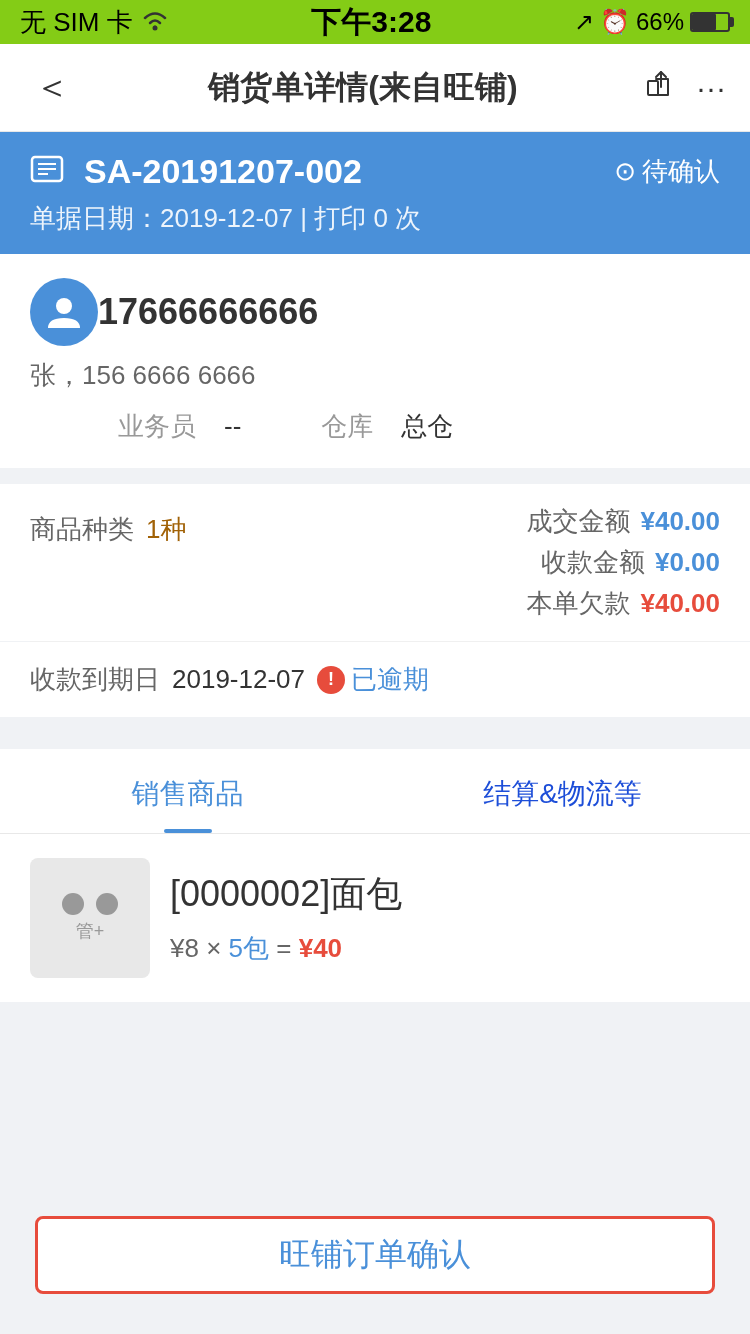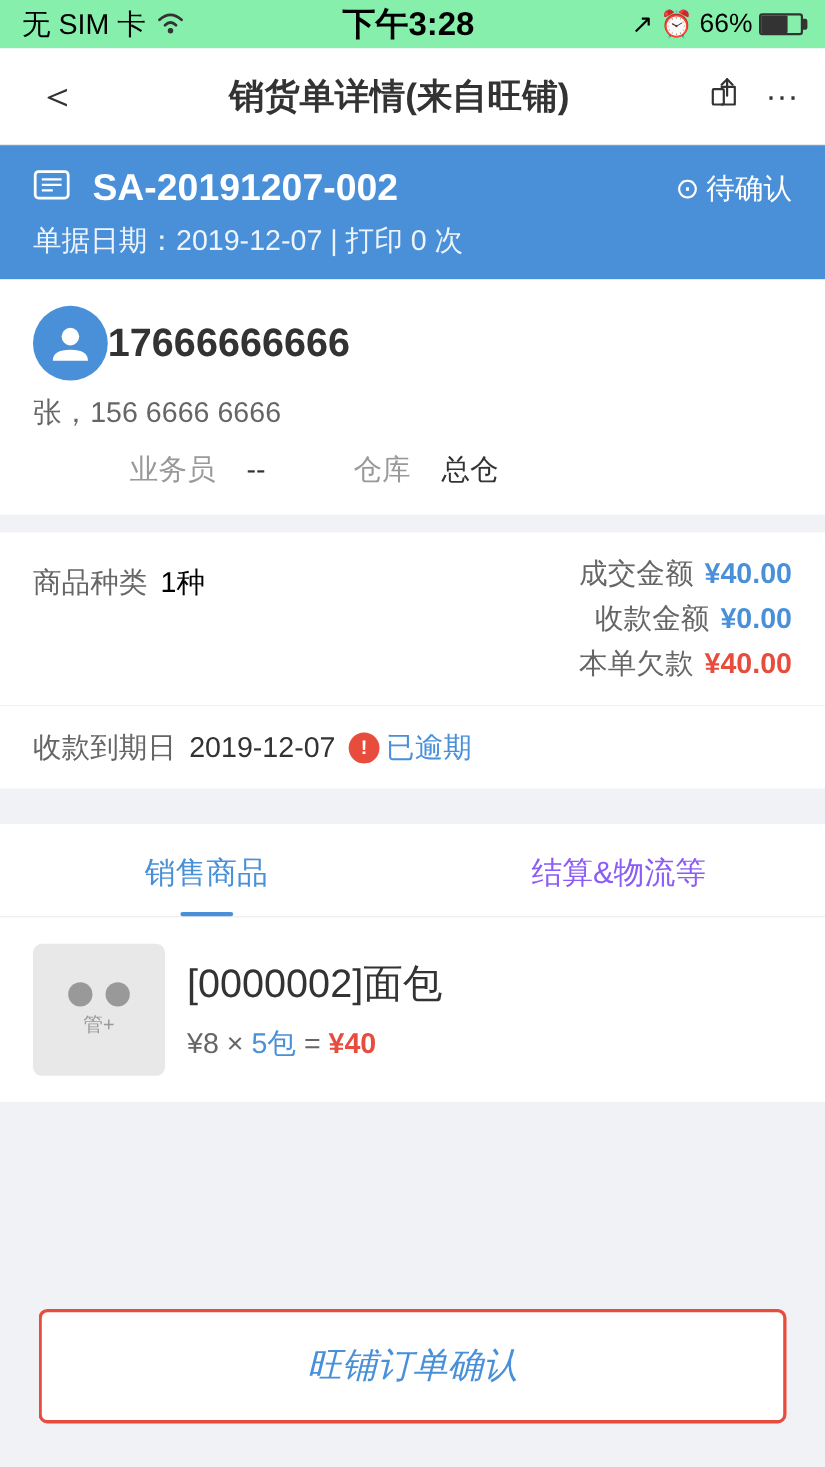--- a/index.html
+++ b/index.html
@@ -9,21 +9,21 @@
       min-height: 1334px;
       font-family: -apple-system, "PingFang SC", "Helvetica Neue", sans-serif;
       background: #f0f2f5;
       position: relative;
     }
 
     
     .status-bar {
       width: 750px;
       height: 44px;
-      background: #86efac;
+      background: #84cc16;
       display: flex;
       align-items: center;
       justify-content: space-between;
       padding: 0 20px;
       font-size: 28px;
       font-weight: 500;
     }
     .status-left {
       display: flex;
       align-items: center;
@@ -209,21 +209,21 @@
       align-items: center;
       padding-top: 8px;
     }
     .summary-label {
       font-size: 26px;
       color: #666;
       margin-right: 12px;
     }
     .summary-value {
       font-size: 26px;
-      color: #000000;
+      color: #a16207;
     }
     .summary-right {
       display: flex;
       flex-direction: column;
       align-items: flex-end;
       gap: 6px;
     }
     .amount-row {
       display: flex;
       align-items: center;
@@ -295,21 +295,21 @@
       padding: 26px 0 20px;
       font-size: 28px;
       cursor: pointer;
       position: relative;
     }
     .tab-item.active {
       color: #4a90d9;
       font-weight: 500;
     }
     .tab-item.inactive {
-      color: #8b5cf6;
+      color: #1d4ed8;
     }
     .tab-underline {
       position: absolute;
       bottom: 0;
       left: 50%;
       transform: translateX(-50%);
       width: 48px;
       height: 4px;
       background: #4a90d9;
       border-radius: 2px;
@@ -386,29 +386,28 @@
     .confirm-btn-wrapper {
       position: fixed;
       bottom: 40px;
       left: 50%;
       transform: translateX(-50%);
       width: 680px;
       z-index: 100;
     }
     .confirm-btn {
       width: 100%;
-      height: 104px;
+      height: 78px;
       background: #fff;
       border: 3px solid #e74c3c;
       border-radius: 8px;
       display: flex;
       align-items: center;
       justify-content: center;
       cursor: pointer;
-      font-style: italic;
     }
     .confirm-btn-text {
       font-size: 32px;
       color: #4a90d9;
       font-weight: 500;
     }
   </style>
 </head>
 <body>
 

